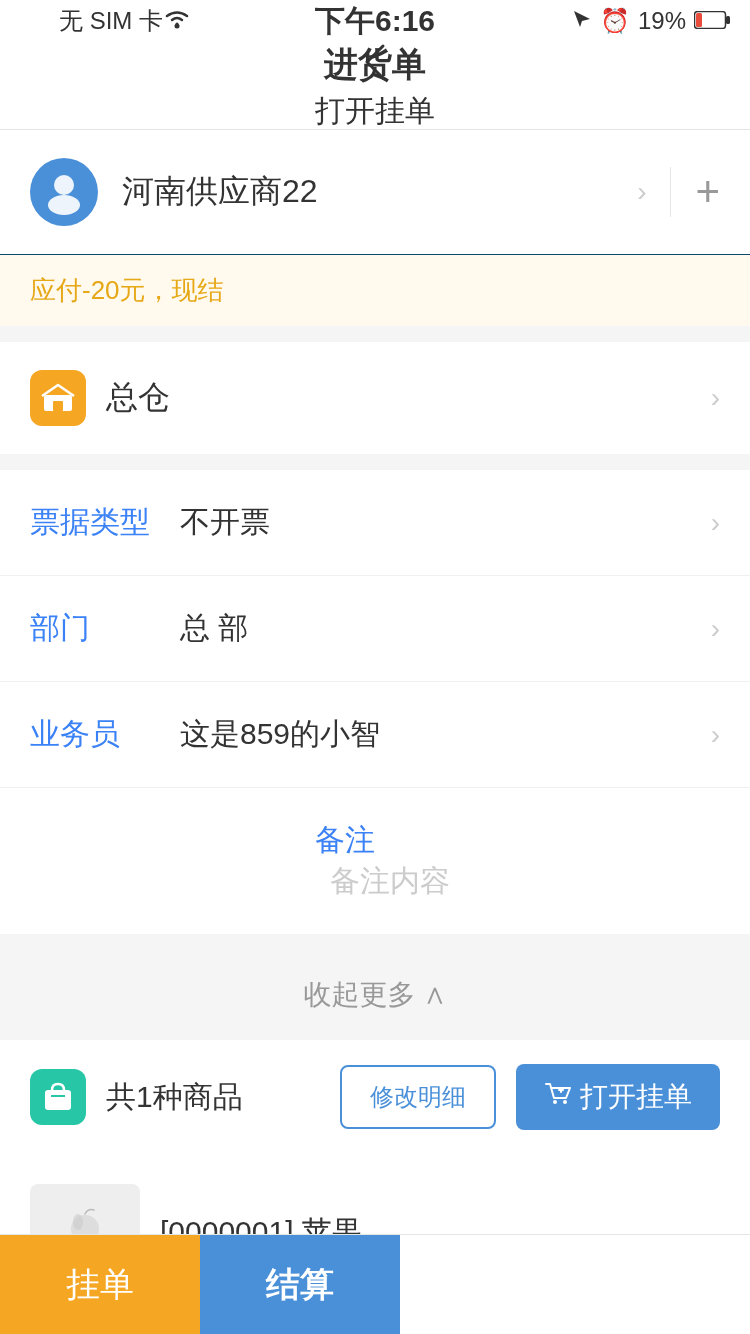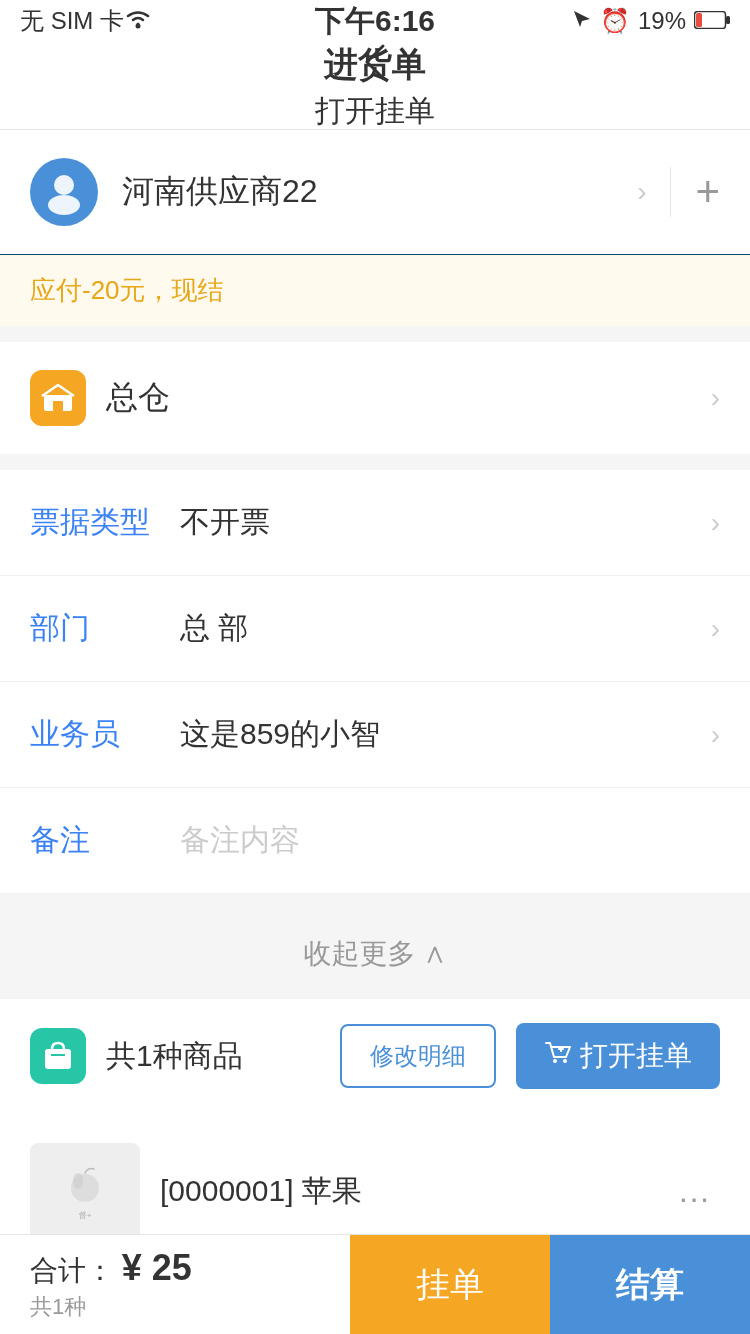--- a/index.html
+++ b/index.html
@@ -22,20 +22,21 @@
       justify-content: space-between;
       padding: 0 20px;
       font-size: 24px;
       font-weight: 500;
     }
     .status-left {
       display: flex;
       align-items: center;
       gap: 0;
       font-size: 24px;
+      margin-left: 39px;
     }
     .status-center {
       font-size: 30px;
       font-weight: 600;
       position: absolute;
       left: 50%;
       transform: translateX(-50%);
     }
     .status-right {
       display: flex;
@@ -168,20 +169,21 @@
     
     .form-row {
       display: flex;
       align-items: center;
       padding: 32px 30px;
       border-bottom: 1px solid #f0f0f0;
       background: #fff;
     }
     .form-row:last-child {
       border-bottom: none;
+      flex-direction: column;
     }
     .form-label {
       font-size: 30px;
       color: #3b82f6;
       width: 120px;
       flex-shrink: 0;
     }
     .form-value {
       flex: 1;
       font-size: 30px;
@@ -491,22 +493,15 @@
         <div class="product-name">[0000001] 苹果</div>
       </div>
       <span class="more-btn">···</span>
     </div>
   </div>
 
   <div class="bottom-spacer"></div>
 </div>
 
 <div class="bottom-bar">
-  <div class="total-section">
-    <div>
-      <span class="total-label">合计：</span>
-      <span class="total-amount">¥ 25</span>
-    </div>
-    <div class="total-count">共1种</div>
-  </div>
   <button class="btn-hang">挂单</button>
   <button class="btn-checkout">结算</button>
 </div>
 
 </body></html>

